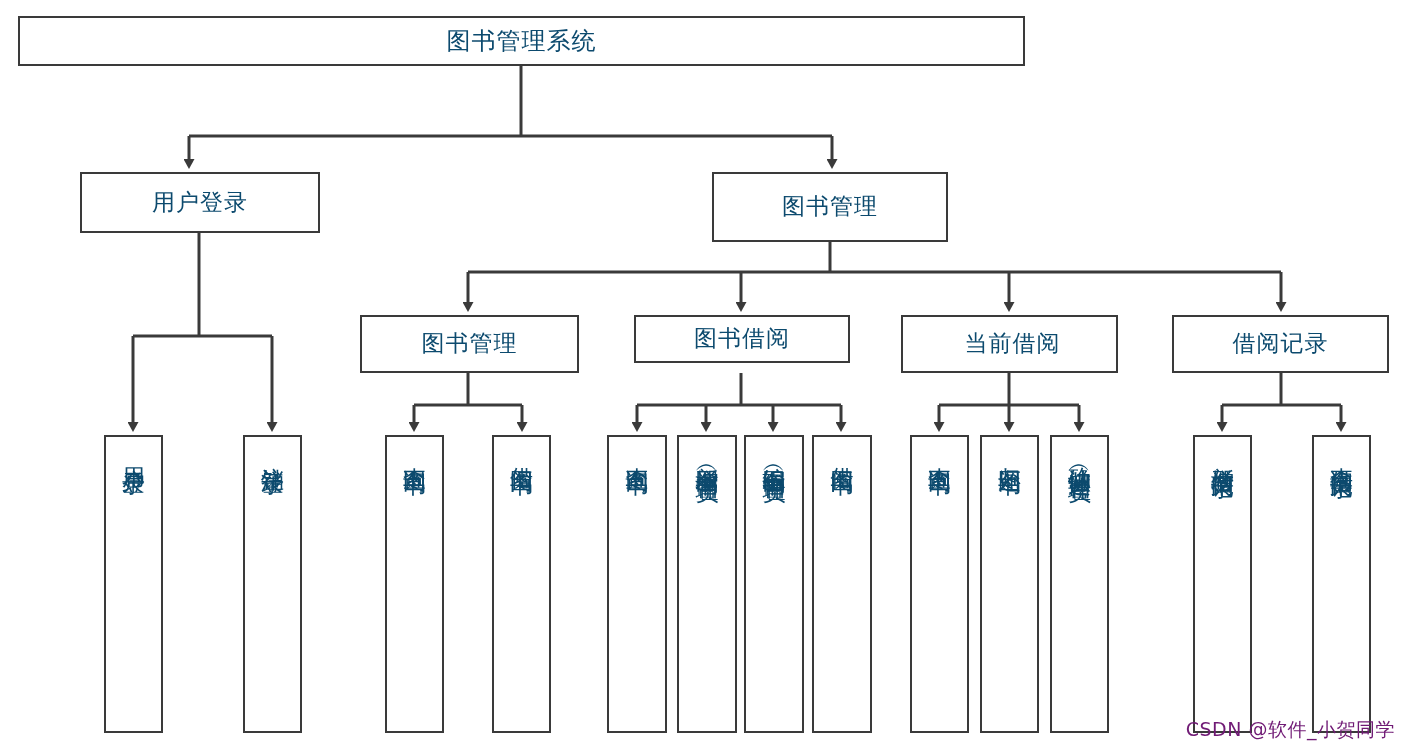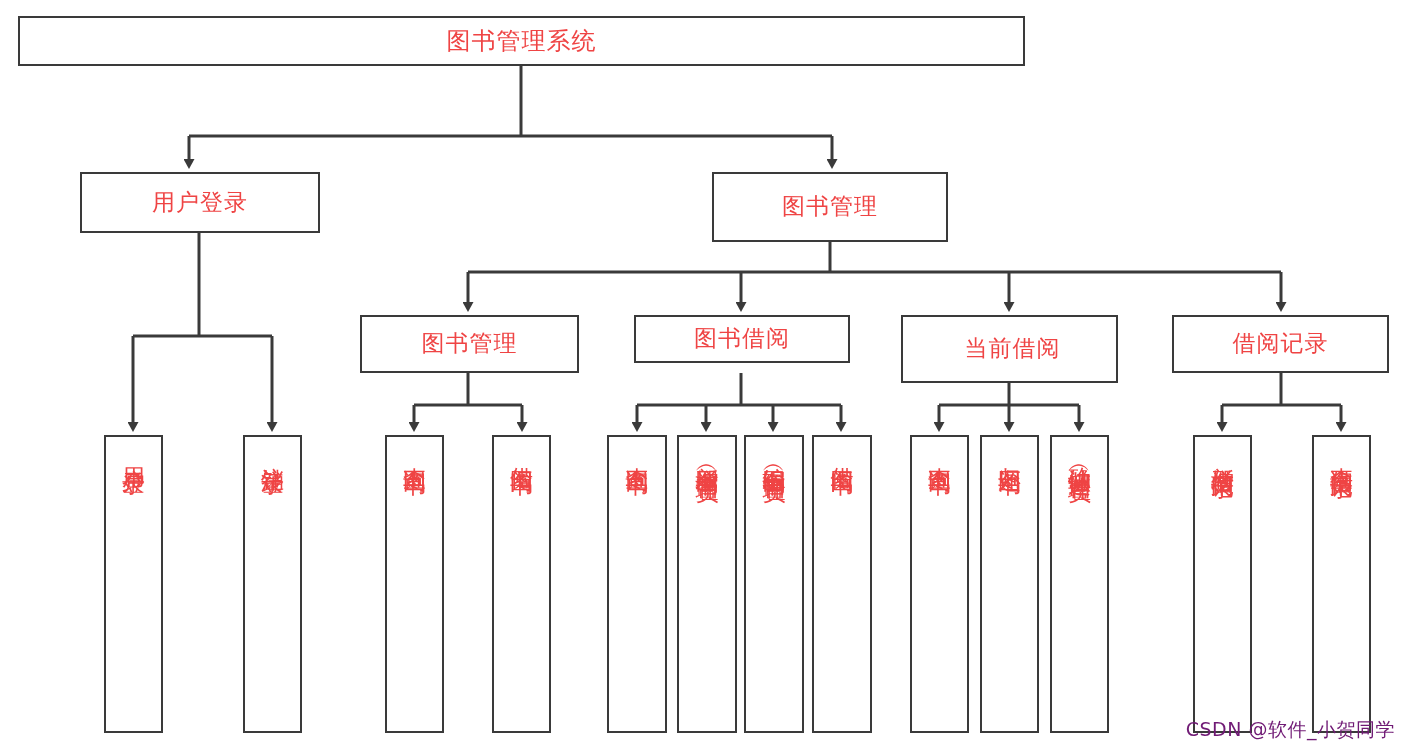--- a/index.html
+++ b/index.html
@@ -27,21 +27,21 @@
     pointer-events: none;
   }
   .node {
     position: absolute;
     box-sizing: border-box;
     border: 2px solid #3a3a3a;
     background: #ffffff;
     display: flex;
     align-items: center;
     justify-content: center;
-    color: #ef4444;
+    color: #0c4a6e;
     text-align: center;
   }
   .node-h {
     font-size: 23px;
     letter-spacing: 1px;
     line-height: 1.2;
   }
   .node-root {
     font-size: 24px;
   }
@@ -134,21 +134,21 @@
   <div class="node node-h" style="left:712px; top:172px; width:236px; height:70px;">
     <span>图书管理</span>
   </div>
 
   <div class="node node-h" style="left:360px; top:315px; width:219px; height:58px;">
     <span>图书管理</span>
   </div>
   <div class="node node-h" style="left:634px; top:315px; width:216px; height:48px;">
     <span>图书借阅</span>
   </div>
-  <div class="node node-h" style="left:901px; top:315px; width:217px; height:68px;padding-left:6px;">
+  <div class="node node-h" style="left:901px; top:315px; width:217px; height:58px;padding-left:6px;">
     <span>当前借阅</span>
   </div>
   <div class="node node-h" style="left:1172px; top:315px; width:217px; height:58px;">
     <span>借阅记录</span>
   </div>
 
   <div class="node node-leaf" style="left:104px; top:435px; width:59px; height:298px;">
     <span class="vtext">用户登录</span>
   </div>
   <div class="node node-leaf" style="left:243px; top:435px; width:59px; height:298px;">

